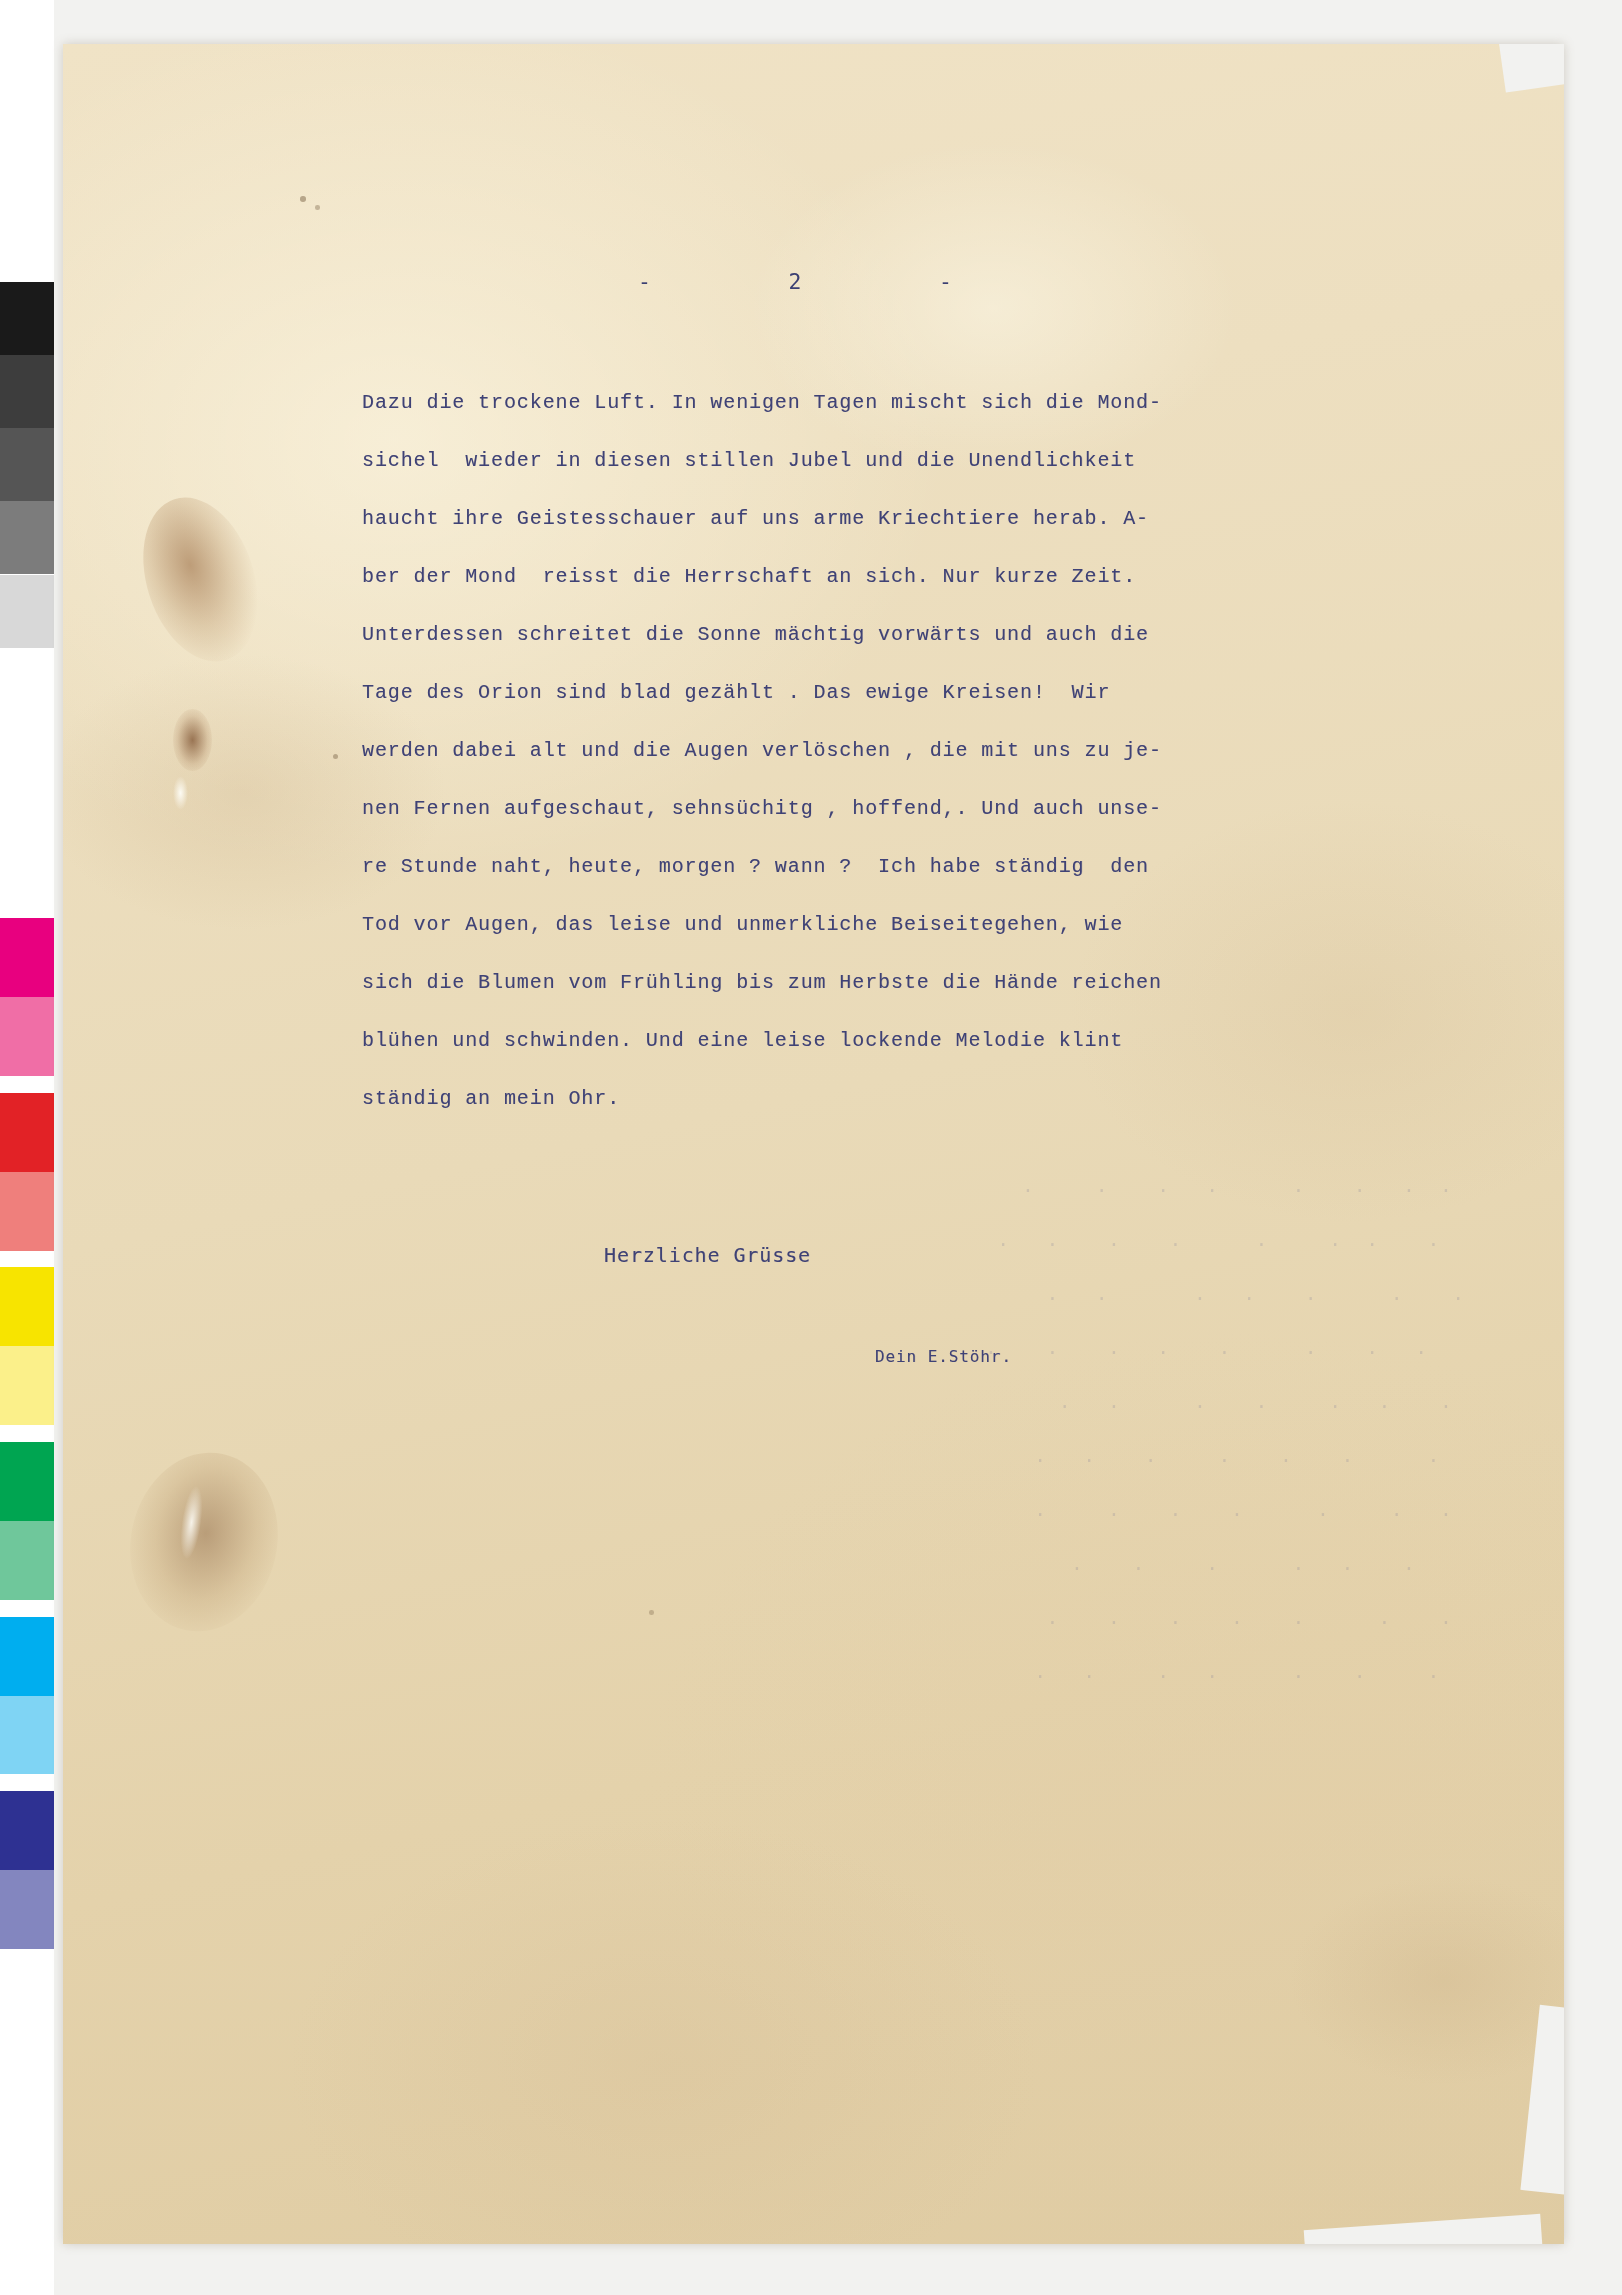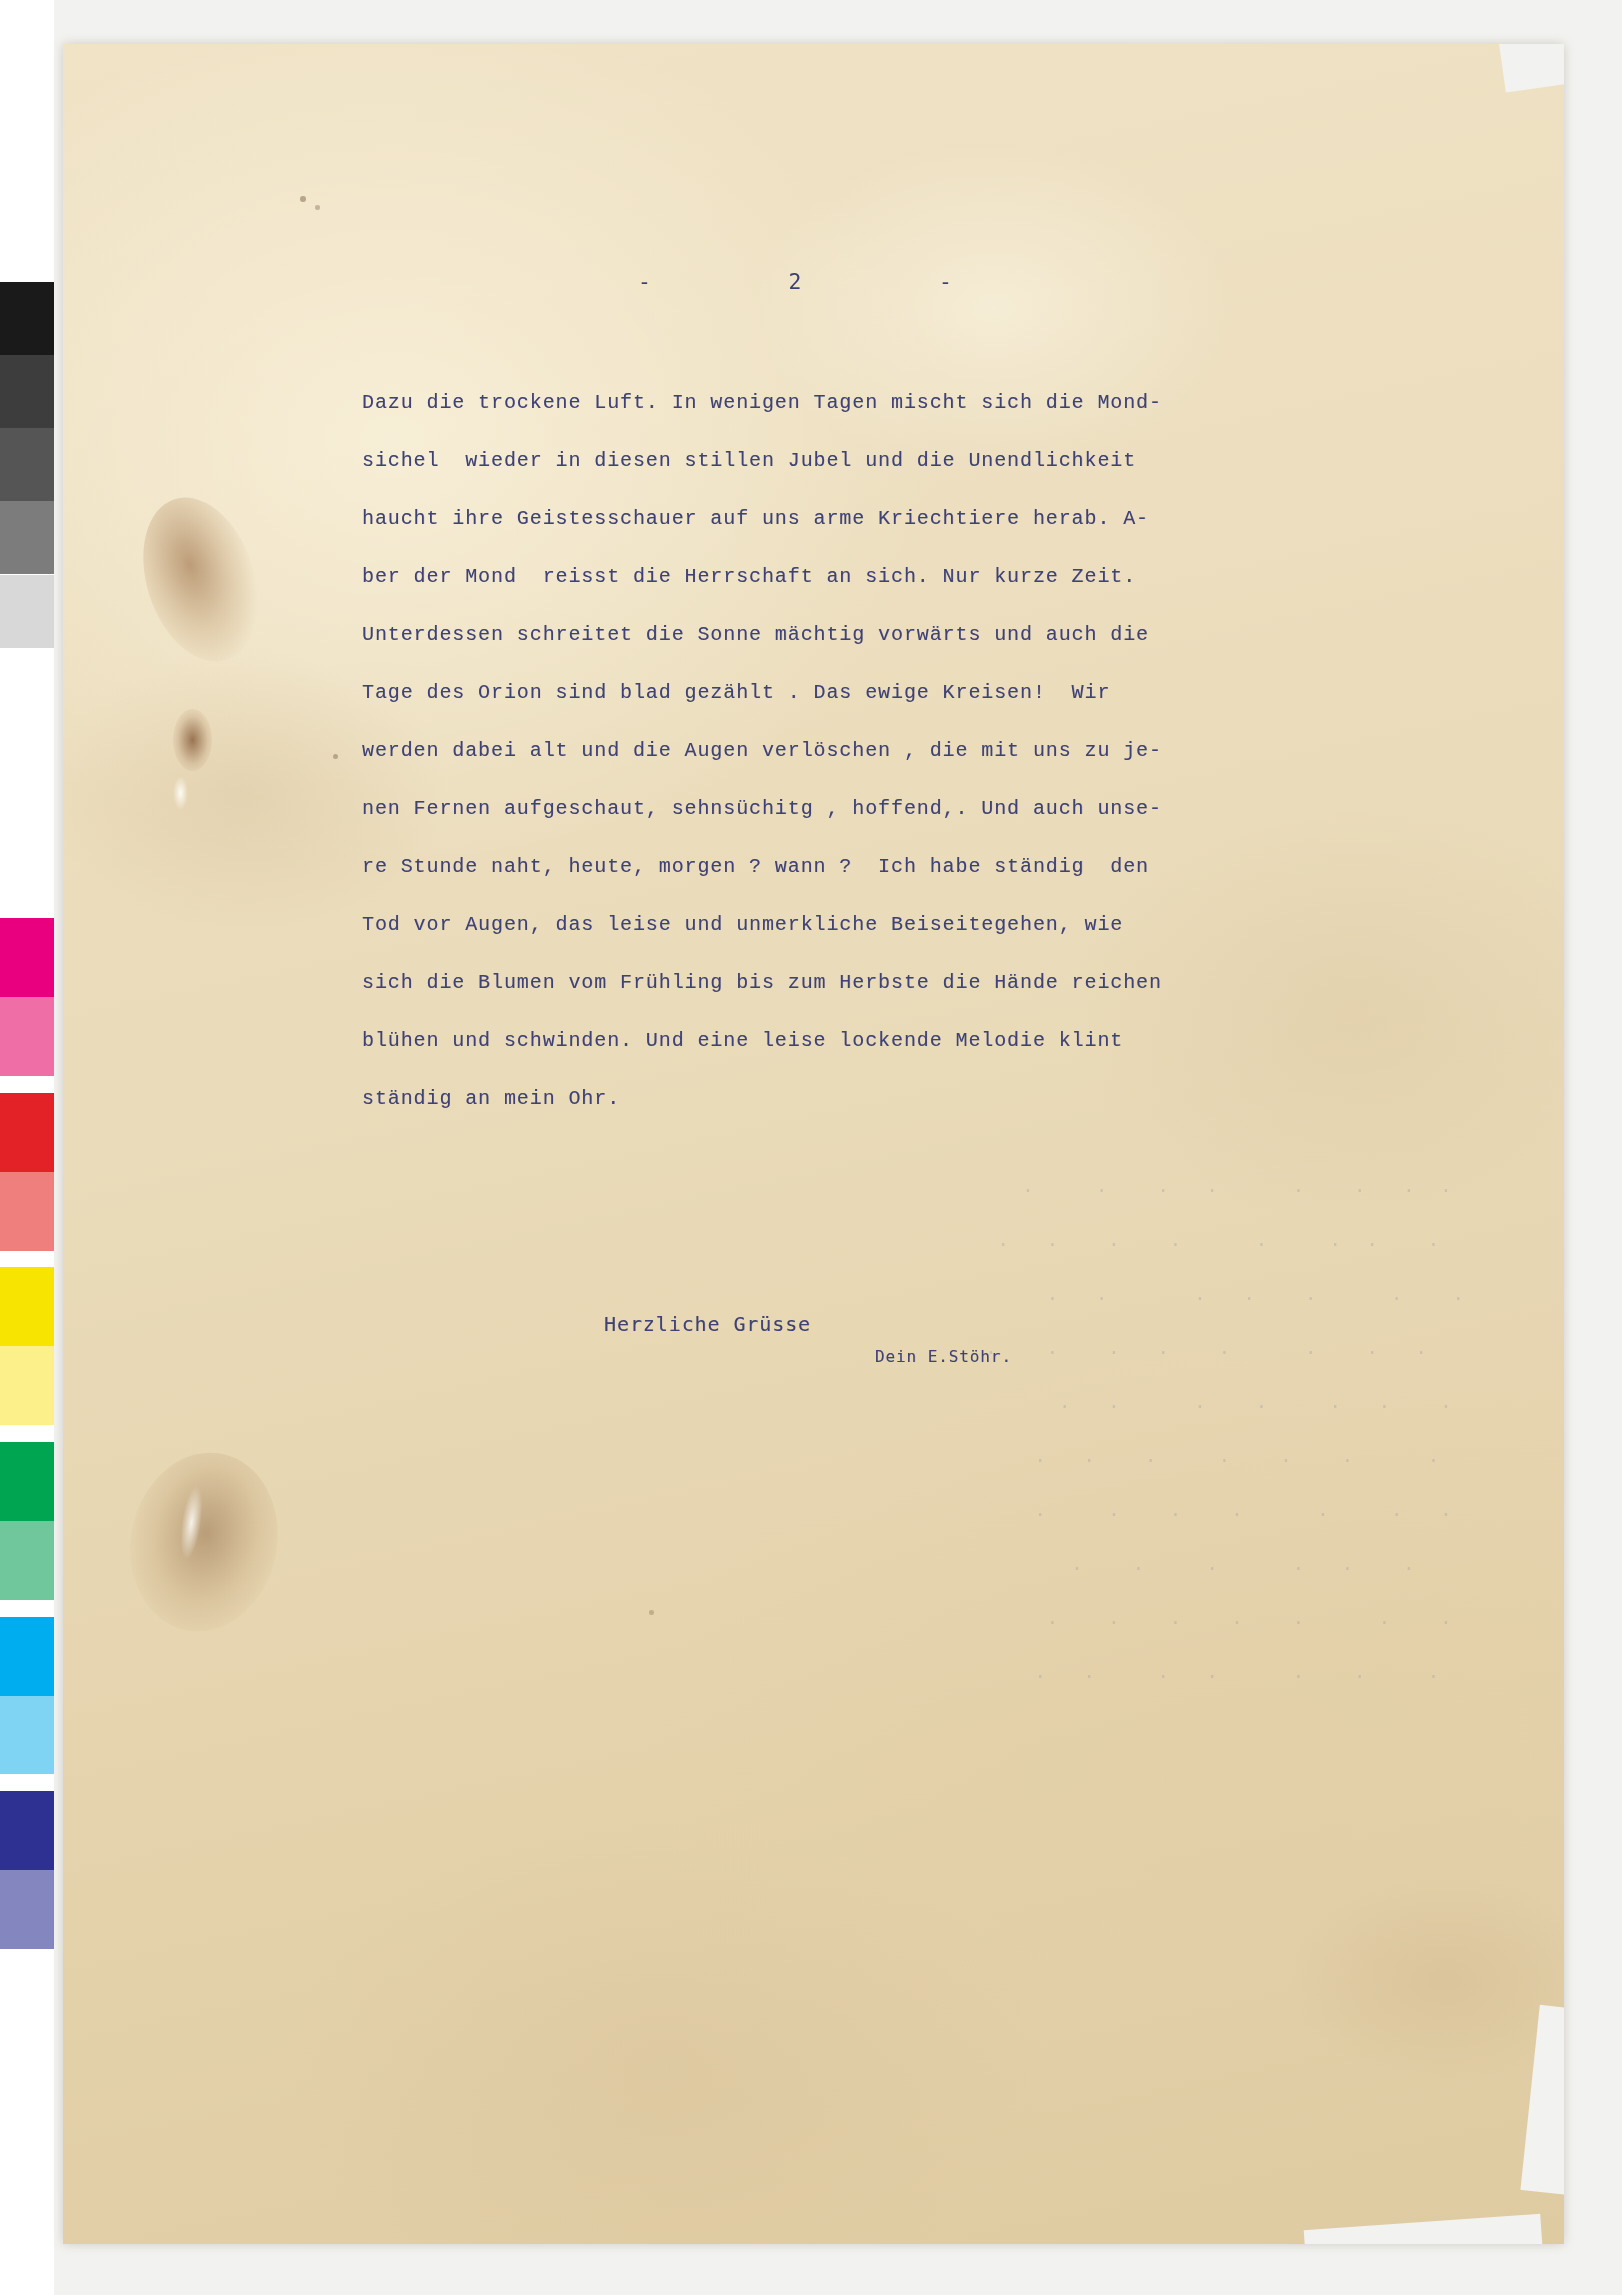--- a/index.html
+++ b/index.html
@@ -166,21 +166,21 @@
   }
   .tline {
     height: 58px;
     white-space: pre;
     color: #3f4276;
     text-shadow: 0.3px 0.2px 0 rgba(70,72,120,0.30);
   }
   #closing {
     position: absolute;
     left: 242px;
-    top: 1065px;
+    top: 996px;
     white-space: pre;
     color: #3f4276;
     font-size: 20px;
     letter-spacing: 0.9px;
     text-shadow: 0.3px 0.2px 0 rgba(70,72,120,0.30);
     text-align: center;
   }
   #signature {
     position: absolute;
     left: 513px;

